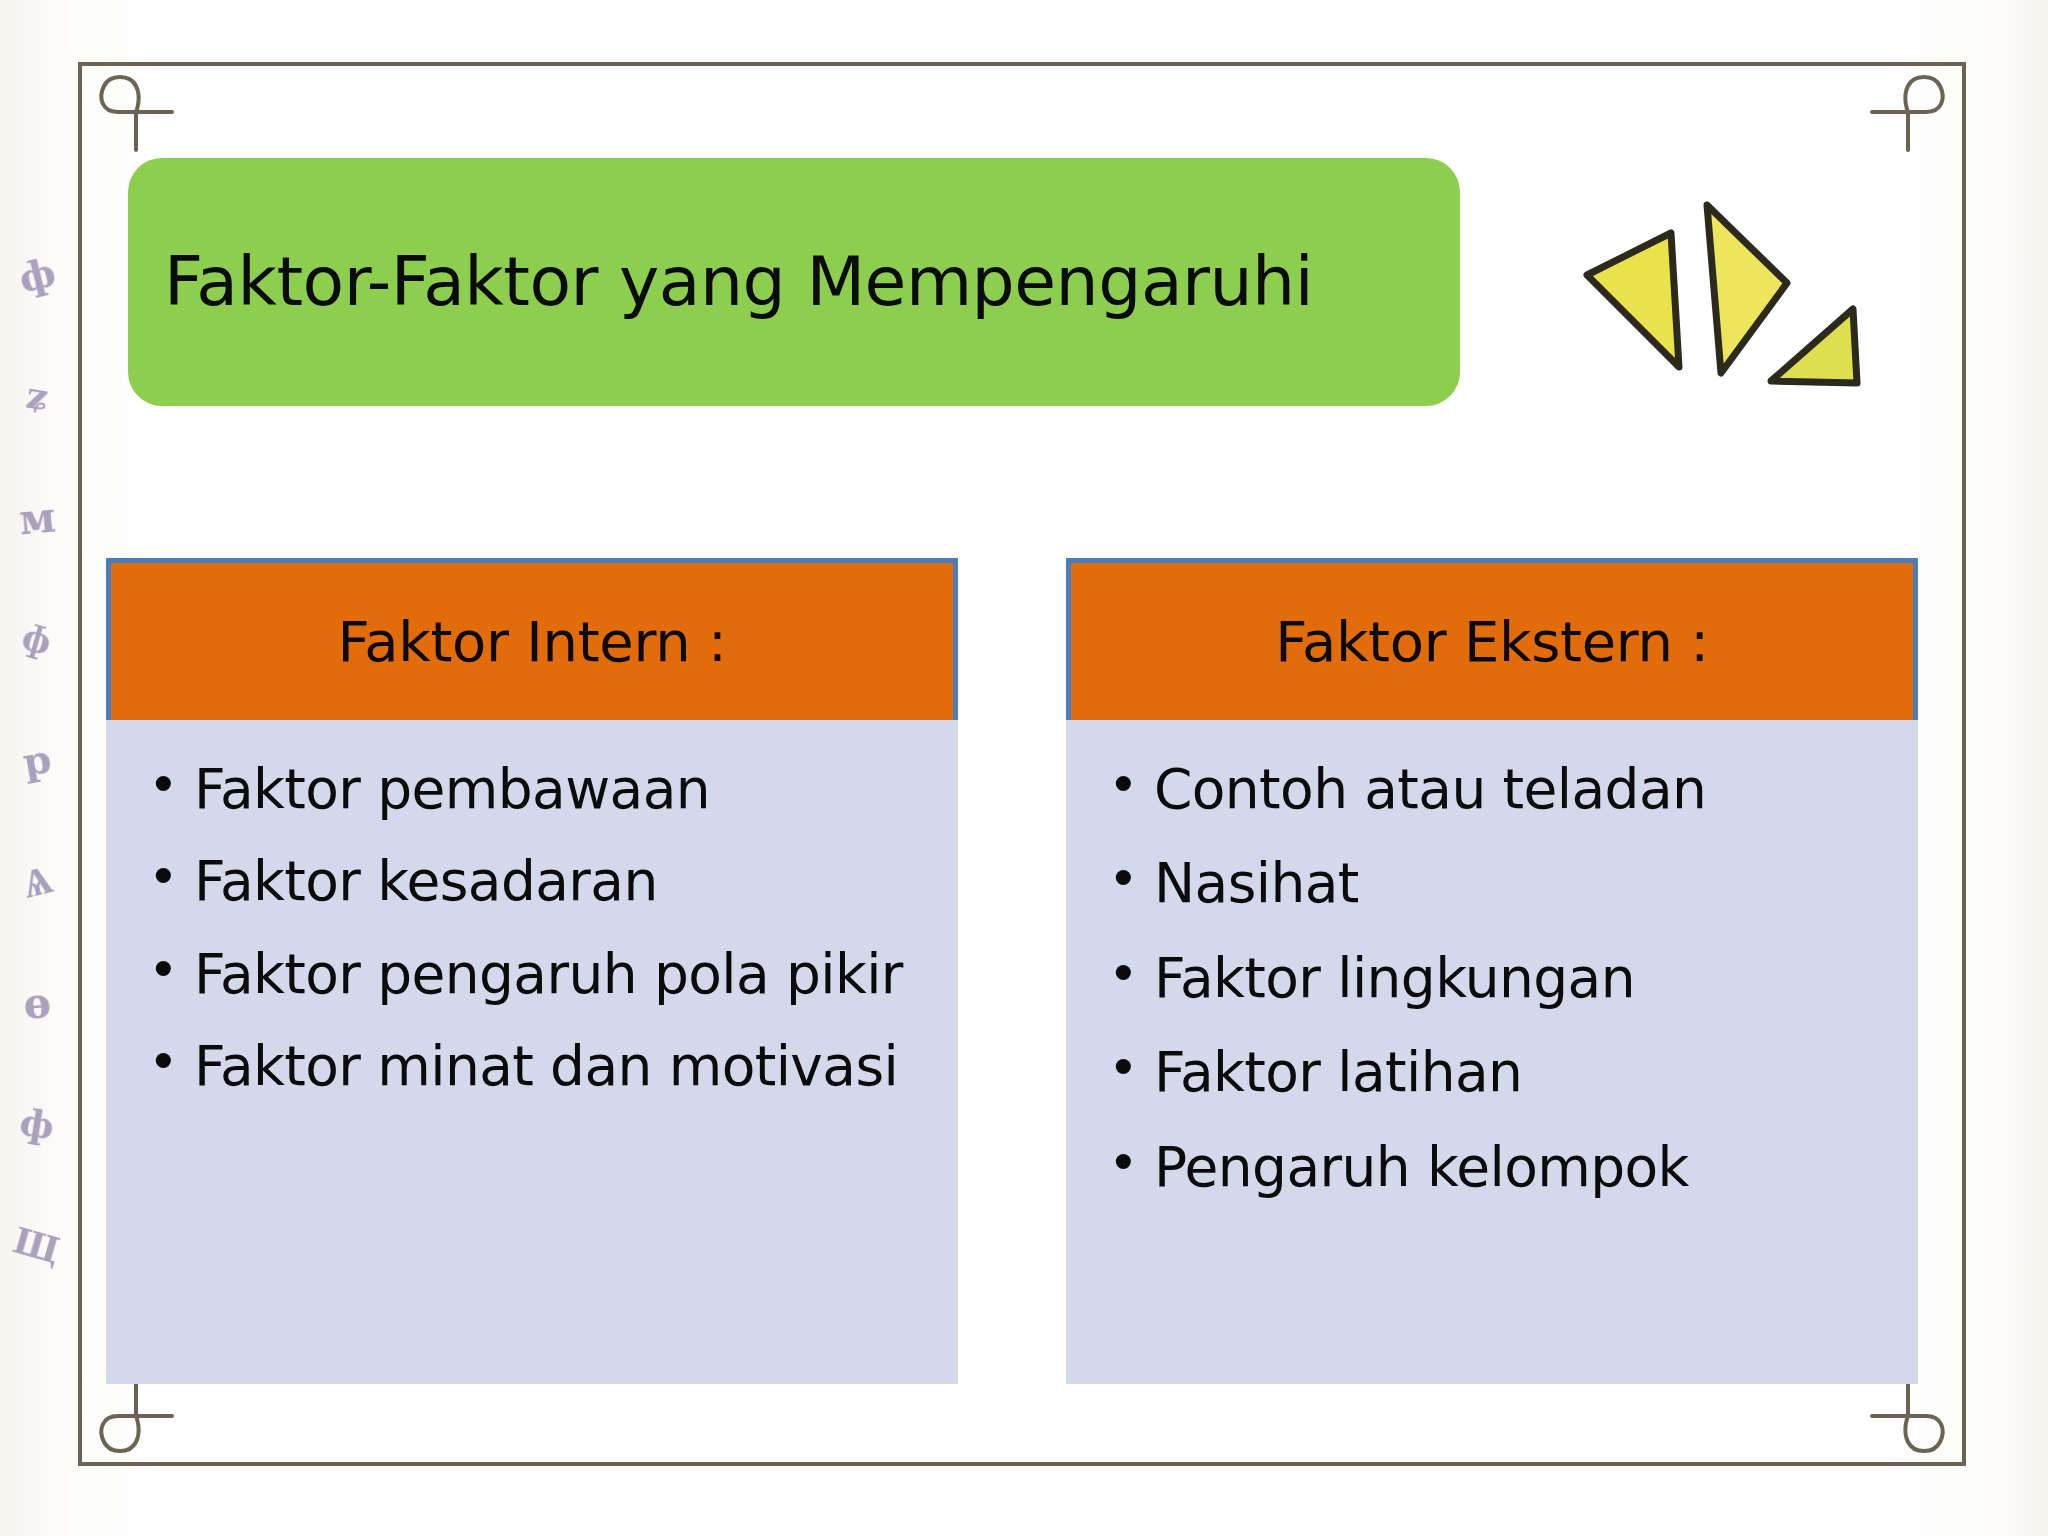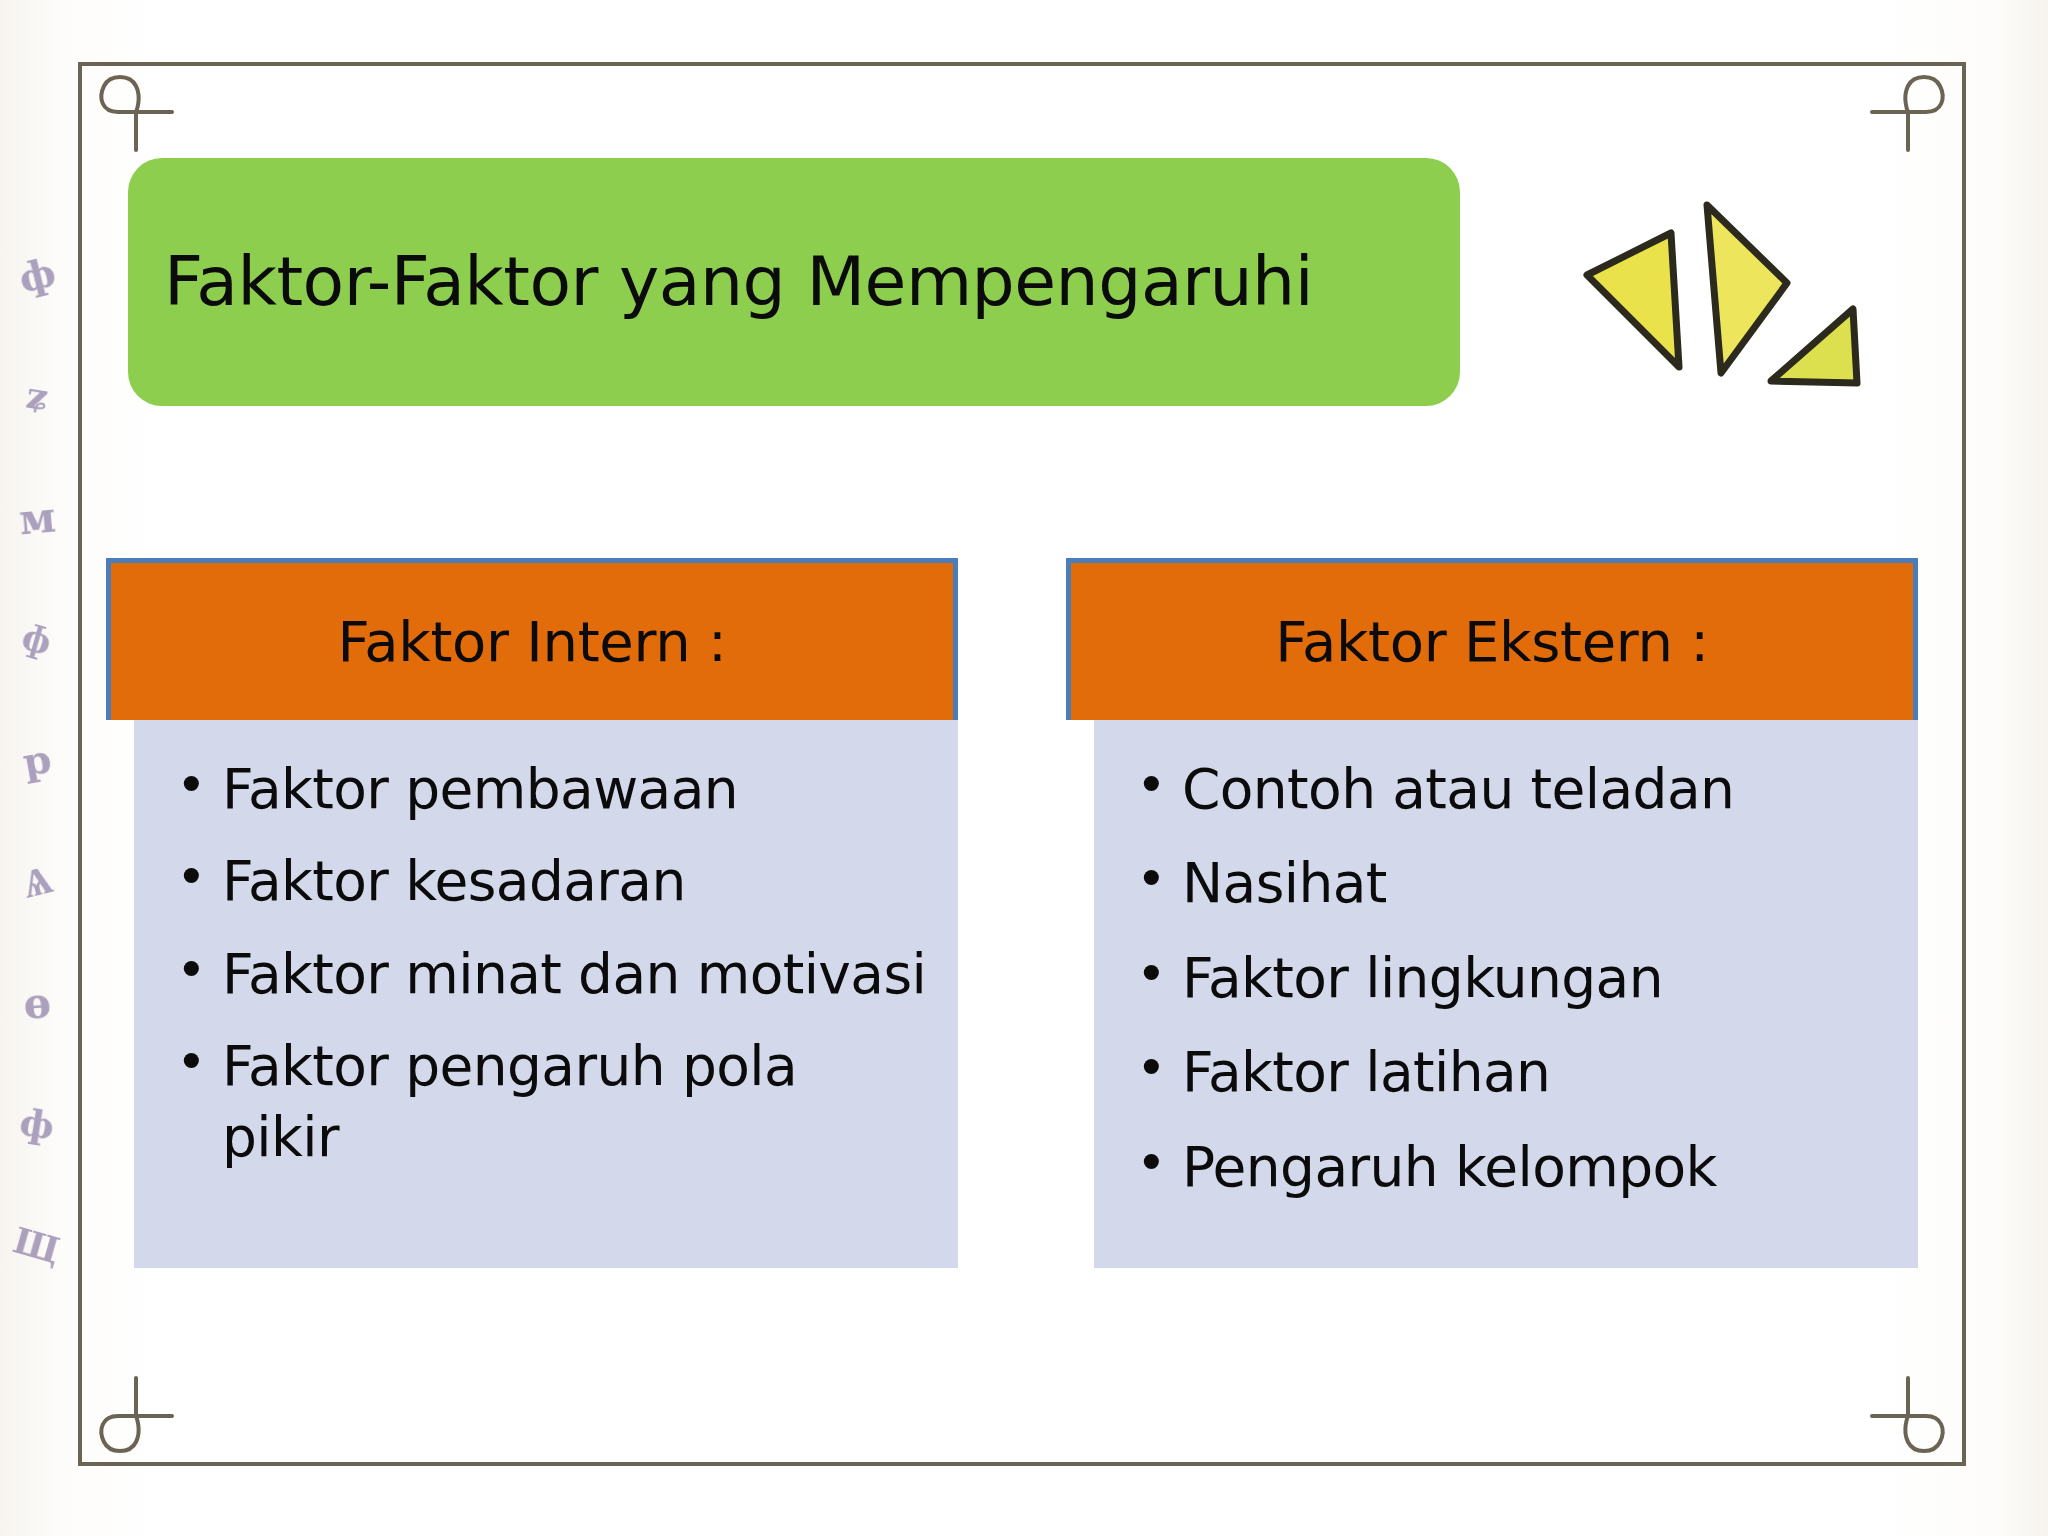--- a/index.html
+++ b/index.html
@@ -125,25 +125,24 @@
     align-items: center;
     justify-content: center;
   }
   .card-header-text {
     font-family: "DejaVu Sans", sans-serif;
     font-size: 56px;
     color: #0b0b0b;
     letter-spacing: -.3px;
   }
   .card-body {
-    height: 548px;
+    height: 664px;
     background: #D3D9EA;
     box-sizing: border-box;
     padding: 34px 30px 8px 30px;
-    margin-left: 28px;
   }
   .bullet-list {
     margin: 0;
     padding: 0;
     list-style: none;
   }
   .bullet-list li {
     position: relative;
     padding-left: 58px;
     margin-bottom: 22px;
@@ -221,22 +220,22 @@
   </div>
 
   <div class="card card-left">
     <div class="card-header">
       <span class="card-header-text">Faktor Intern :</span>
     </div>
     <div class="card-body">
       <ul class="bullet-list">
         <li>Faktor pembawaan</li>
         <li>Faktor kesadaran</li>
+        <li>Faktor pengaruh pola pikir</li>
         <li>Faktor minat dan motivasi</li>
-        <li>Faktor pengaruh pola pikir</li>
       </ul>
     </div>
   </div>
 
   <div class="card card-right">
     <div class="card-header">
       <span class="card-header-text">Faktor Ekstern :</span>
     </div>
     <div class="card-body">
       <ul class="bullet-list">

